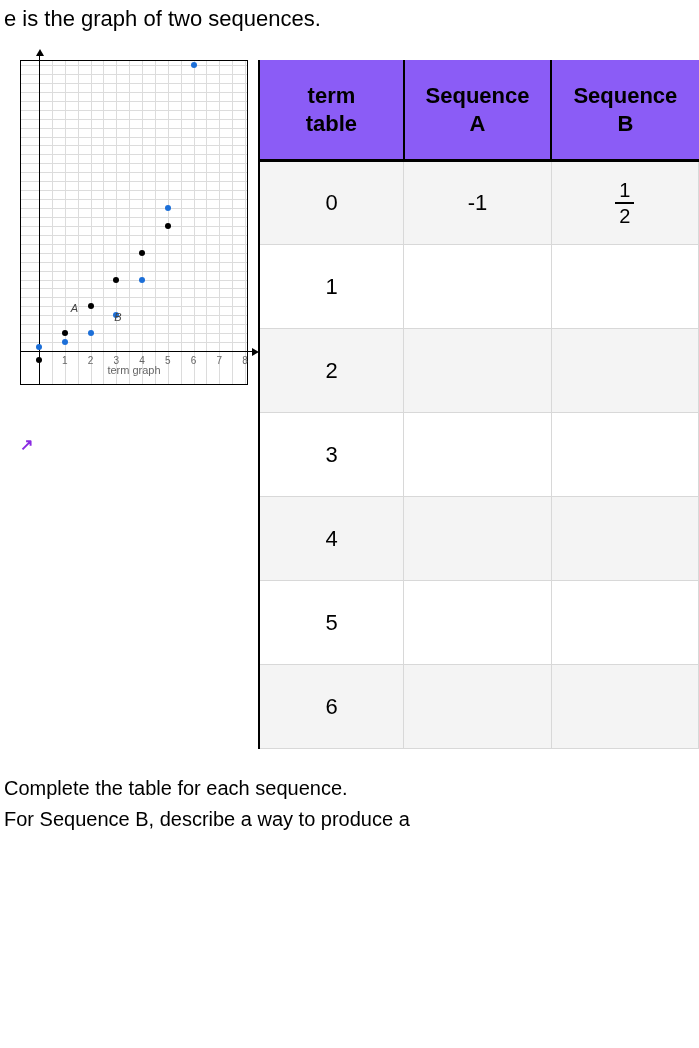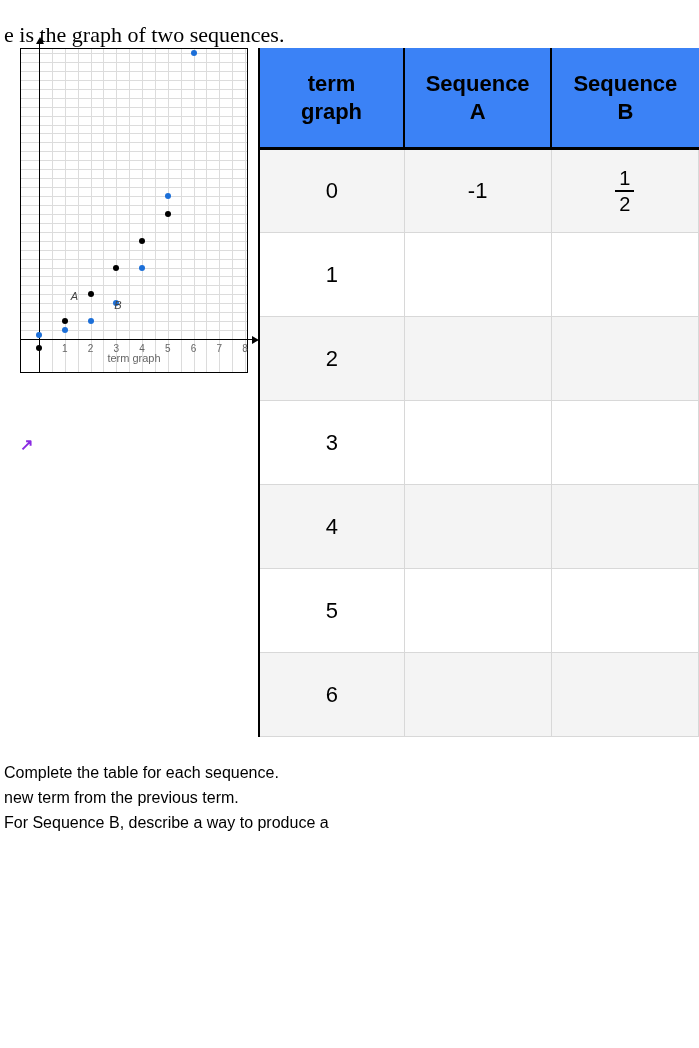--- a/index.html
+++ b/index.html
@@ -7,22 +7,22 @@
       font-family: Arial, sans-serif;
       width: 699px;
       height: 1048px;
       background: #fff;
       color: #000;
       overflow: hidden;
       position: relative;
     }
     .intro {
       font-size: 22px;
-      padding: 22px 0 0 4px;
-      font-family: Liberation Serif, serif;
+      padding: 6px 0 0 4px;
+      margin-bottom: 28px;
     }
     .content-row {
       display: flex;
       align-items: flex-start;
       padding-left: 20px;
     }
     .graph-wrap {
       width: 230px;
       flex-shrink: 0;
     }
@@ -111,21 +111,21 @@
       flex-grow: 1;
     }
     .data-table th {
       font-size: 22px;
       font-weight: bold;
       padding: 22px 14px;
       text-align: center;
       border-right: 2px solid #000;
       border-bottom: 3px solid #000;
       line-height: 1.25;
-      background: #3b82f6;
+      background: #8b5cf6;
     }
     .data-table th:first-child { border-left: 2px solid #000; }
     .data-table th:last-child { border-right: none; }
     .data-table td {
       font-size: 22px;
       text-align: center;
       width: 148px;
       height: 84px;
       border-right: 1px solid #d8d8d8;
       border-bottom: 1px solid #d8d8d8;
@@ -137,21 +137,21 @@
       display: inline-block;
       text-align: center;
       vertical-align: middle;
       font-size: 20px;
       line-height: 1;
     }
     .frac .num { display:block; border-bottom: 2px solid #000; padding: 0 4px 2px; }
     .frac .den { display:block; padding-top: 2px; }
     .instructions {
       padding: 24px 4px 0 4px;
-      font-size: 16px;
+      font-size: 20px;
       line-height: 1.55;
     }
     .instructions p { margin: 0; }
   </style>
 </head>
 <body>
 
 <div class="intro">e is the graph of two sequences.</div>
 
 <div class="content-row">
@@ -232,21 +232,21 @@
         <div class="pt black" style="left: 121px; top: 191.688px;"></div>
         <div class="pt black" style="left: 146.75px; top: 164.875px;"></div>
         <div class="series-label" style="left: 49.75px; top: 240.844px;">A</div>
         <div class="series-label" style="left: 93.25px; top: 249.781px;">B</div>
       </div>
   </div>
 
   <table class="data-table">
     <thead>
       <tr>
-        <th><span>term</span><br><span>graph</span></th>
+        <th><span>term</span><br><span>table</span></th>
         <th><span>Sequence</span><br><span>A</span></th>
         <th><span>Sequence</span><br><span>B</span></th>
       </tr>
     </thead>
     <tbody id="tbody">
         <tr>
           <td>0</td>
           <td>-1</td>
           <td><span class="frac"><span class="num">1</span><span class="den">2</span></span></td>
         </tr>
@@ -281,15 +281,14 @@
           <td></td>
         </tr>
       </tbody>
   </table>
 </div>
 
 <span class="popout">↗</span>
 
 <div class="instructions">
   <p>Complete the table for each sequence.</p>
-  <p>new term from the previous term.</p>
   <p>For Sequence B, describe a way to produce a</p>
 </div>
 
 </body></html>

